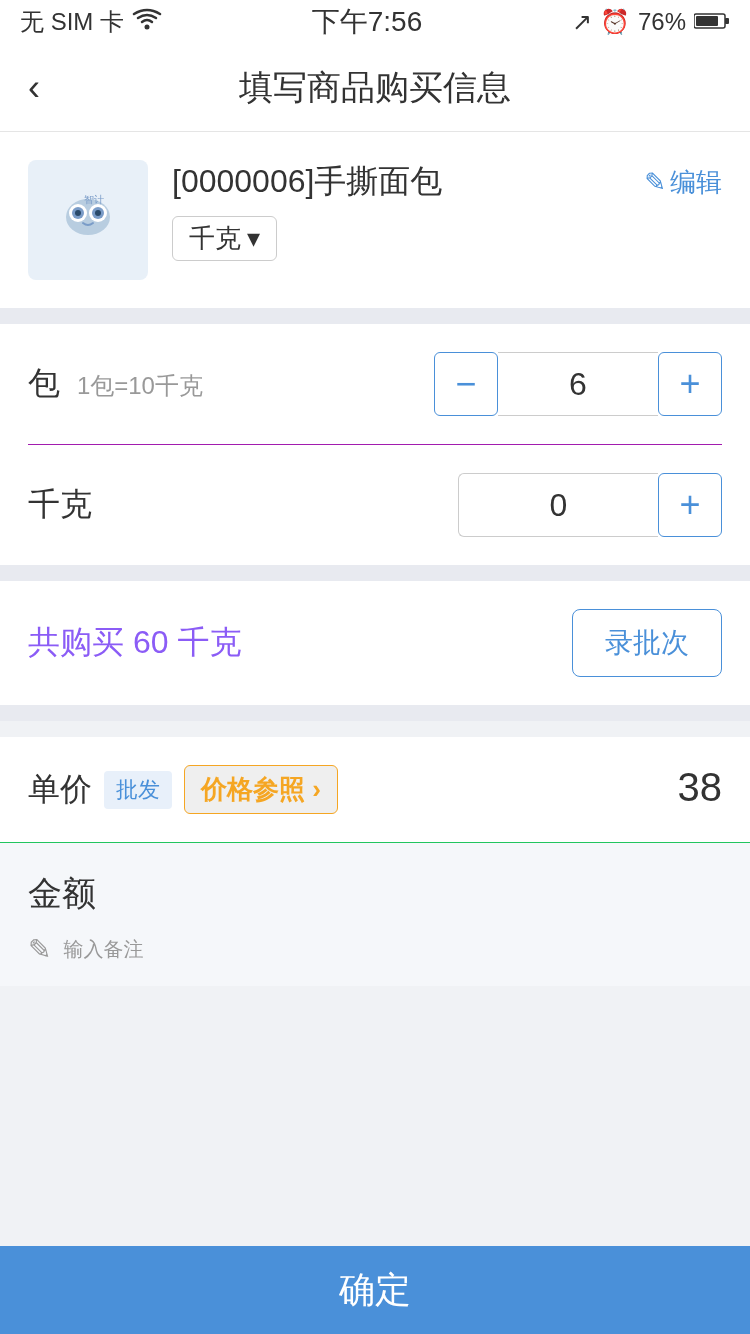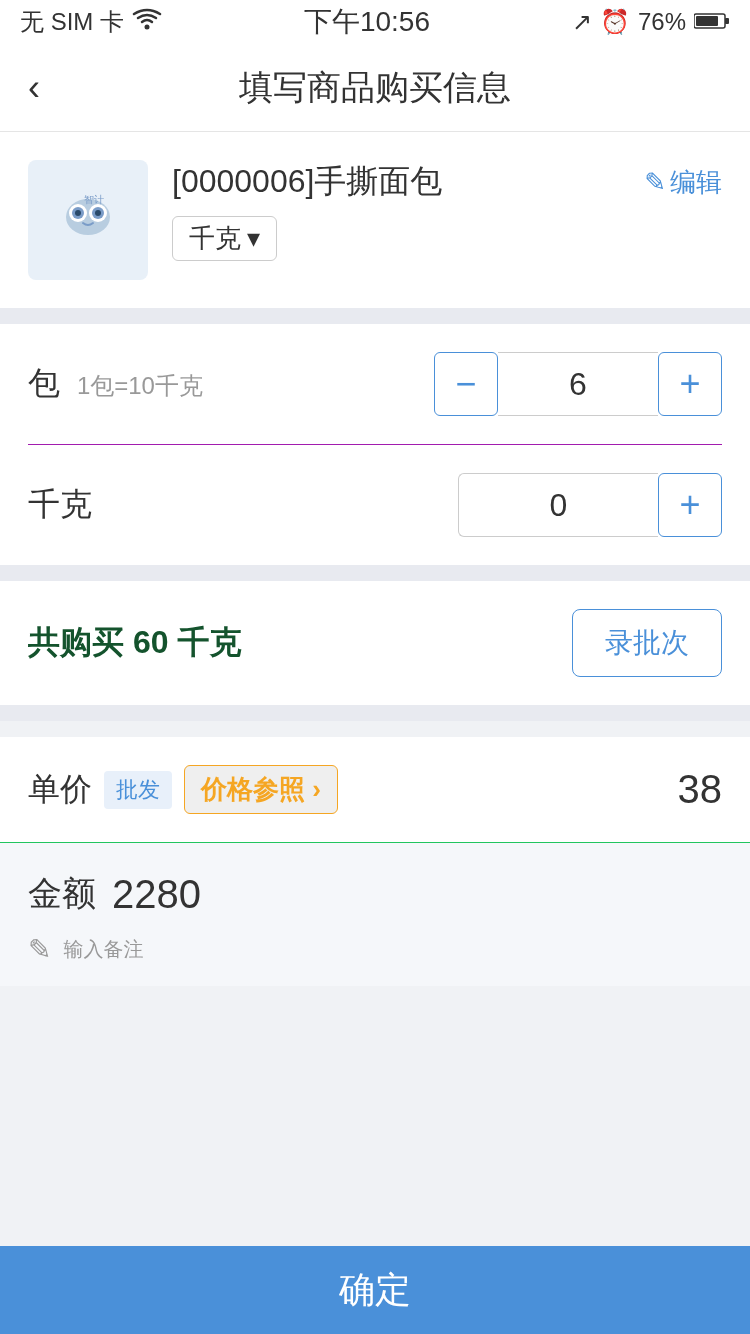--- a/index.html
+++ b/index.html
@@ -210,42 +210,41 @@
       padding: 0 28px;
     }
     .summary-row {
       display: flex;
       align-items: center;
       justify-content: space-between;
       padding: 28px 0;
     }
     .summary-text {
       font-size: 32px;
-      color: #14532d;
-      font-weight: bold;
+      color: #8b5cf6;
     }
     .summary-btn {
       border: 1.5px solid #4a90d9;
       border-radius: 8px;
       padding: 14px 32px;
       font-size: 28px;
       color: #4a90d9;
       background: #fff;
       cursor: pointer;
     }
 
     
     .price-section {
       background: #fff;
       margin-top: 16px;
       padding: 28px 28px;
     }
     .price-row {
       display: flex;
-      align-items: center;
+      align-items: flex-start;
       justify-content: space-between;
     }
     .price-label {
       font-size: 32px;
       color: #333;
       display: flex;
       align-items: center;
       gap: 12px;
     }
     .price-badge {
@@ -344,21 +343,21 @@
     <span>
       <svg width="30" height="22" viewBox="0 0 30 22">
         <path d="M15 18 Q15 14 15 18Z" fill="#333"></path>
         <path d="M10 14 Q15 10 20 14" stroke="#333" stroke-width="2.5" fill="none" stroke-linecap="round"></path>
         <path d="M6 10 Q15 4 24 10" stroke="#333" stroke-width="2.5" fill="none" stroke-linecap="round"></path>
         <path d="M2 6 Q15 -2 28 6" stroke="#333" stroke-width="2.5" fill="none" stroke-linecap="round"></path>
         <circle cx="15" cy="19" r="2.5" fill="#333"></circle>
       </svg>
     </span>
   </div>
-  <div class="status-center">下午10:56</div>
+  <div class="status-center">下午7:56</div>
   <div class="status-right">
     <span>↗</span>
     <span>⏰</span>
     <span>76%</span>
     <span>
       <svg width="36" height="18" viewBox="0 0 36 18">
         <rect x="0" y="2" width="31" height="14" rx="2" ry="2" stroke="#333" stroke-width="1.5" fill="none"></rect>
         <rect x="31" y="6" width="4" height="6" rx="1" fill="#333"></rect>
         <rect x="2" y="4" width="22" height="10" rx="1" fill="#333"></rect>
       </svg>
@@ -451,21 +450,20 @@
       <span class="price-badge">批发</span>
       <button class="price-ref-btn">价格参照 ›</button>
     </div>
     <span class="price-value">38</span>
   </div>
 </div>
 
 <div class="amount-section">
   <div class="amount-row">
     <span class="amount-label">金额</span>
-    <span class="amount-value">2280</span>
   </div>
   <div class="remark-row">
     <span class="remark-icon">✎</span>
     <span class="remark-text">输入备注</span>
   </div>
 </div>
 
 <div class="bottom-area" style="height: 380px;"></div>
 
 <div class="confirm-bar">

